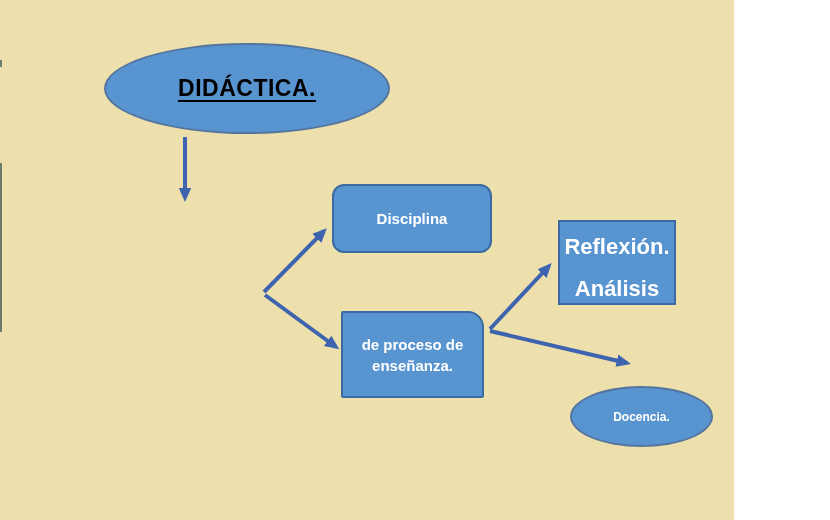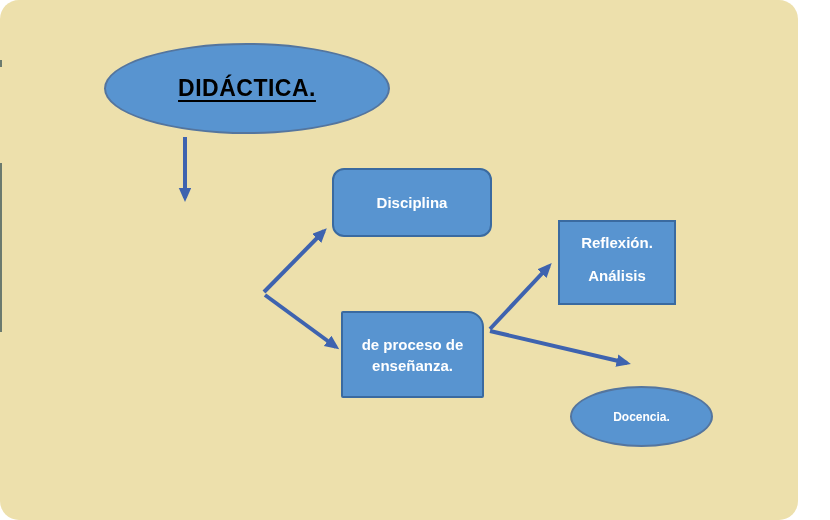--- a/index.html
+++ b/index.html
@@ -14,24 +14,23 @@
     --edge_line:#6B7A6E;
   }
   * { margin:0; padding:0; box-sizing:border-box; }
   html,body { width:830px; height:520px; }
   body {
     font-family:"Liberation Sans", sans-serif;
     background:#ffffff;
   }
   .canvas {
     position:relative;
-    width:798px; height:520px;
+    width:734px; height:520px;
     background:var(--background);
     overflow:hidden;
-    border-radius:19px;
   }
   .node {
     position:absolute;
     background:var(--shape_fill);
     border:2px solid var(--shape_border);
     color:var(--body_text);
     display:flex;
     flex-direction:column;
     align-items:center;
     justify-content:center;
@@ -63,38 +62,38 @@
   .verb-box ul {
     list-style:disc outside;
     text-align:left;
     margin:16px 0 0 14px;
     font-size:16px;
   }
   .verb-box li { margin-bottom:11px; padding-left:4px; }
   .verb-box li::marker { color:var(--body_text); font-size:13px; }
 
   .disciplina-box {
-    left:332px; top:168px; width:160px; height:69px;
+    left:332px; top:184px; width:160px; height:69px;
     border-radius:12px;
     font-size:15px;
     line-height:1.45;
   }
 
   .estudios-box {
     left:341px; top:311px; width:143px; height:87px;
     border-radius:2px 16px 2px 2px;
     font-size:15px;
     line-height:1.4;
   }
 
   .reflexion-box {
     left:558px; top:220px; width:118px; height:85px;
     justify-content:flex-start;
     padding-top:12px;
-    font-size:15px;
+    font-size:22px;
   }
   .reflexion-box .line2 { margin-top:16px; }
 
   .docencia-ellipse {
     left:570px; top:386px; width:143px; height:61px;
     font-size:12px;
   }
 
   svg.arrows {
     position:absolute;

